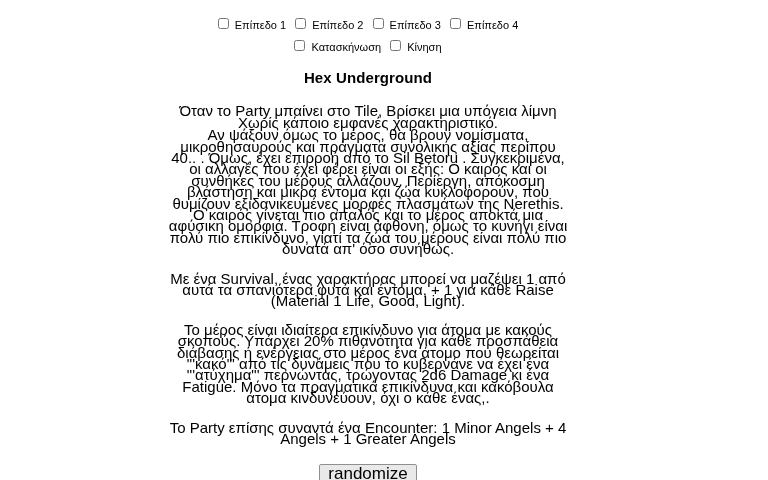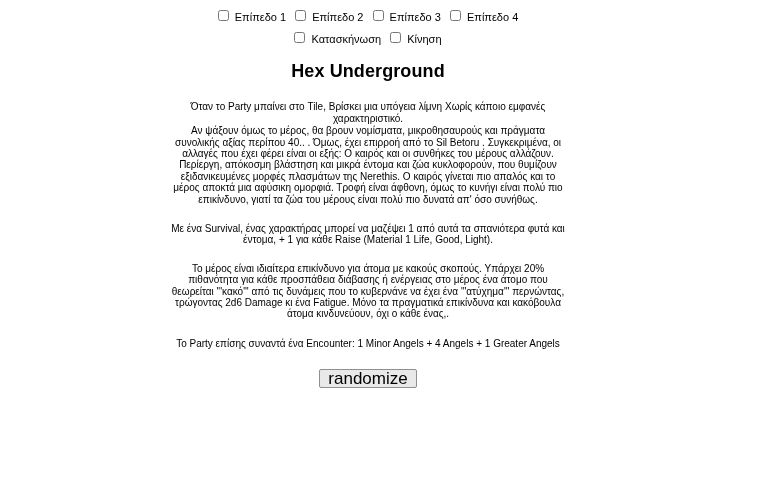--- a/index.html
+++ b/index.html
@@ -13,21 +13,21 @@
     font-family: "Liberation Sans", sans-serif;
     font-size: 11px;
     color: #000000;
     overflow: hidden;
   }
   .page {
     width: 736px;
     height: 480px;
     position: relative;
     box-sizing: border-box;
-    padding: 5px 0 0 0;
+    padding: 13px 0 0 0;
   }
   .checkbox-row {
     text-align: center;
     line-height: 16px;
     margin: 0;
     padding: 0;
   }
   .checkbox-row.first { margin-top: 2px; }
   .checkbox-row.second { margin-top: 5px; }
   .cb-group {
@@ -43,33 +43,33 @@
     vertical-align: -1px;
     padding: 0;
   }
   .cb-group label {
     font-size: 11px;
     color: #000;
     vertical-align: middle;
   }
   h1.title {
     text-align: center;
-    font-size: 18px;
+    font-size: 15px;
     font-weight: bold;
     margin: 14px 0 0 0;
     padding: 0;
     letter-spacing: 0.1px;
   }
   .body-block {
     width: 400px;
     margin: 0 auto;
   }
   p.para {
     text-align: center;
-    font-size: 10px;
+    font-size: 15px;
     line-height: 11.4px;
     margin: 0;
     padding: 0;
     color: #000;
   }
   p.p-intro   { margin-top: 19px; }
   p.p-main    { margin-top: 1px; }
   p.p-animals { margin-top: 18px; }
   p.p-survival{ margin-top: 18px; }
   p.p-danger  { margin-top: 17px; }

